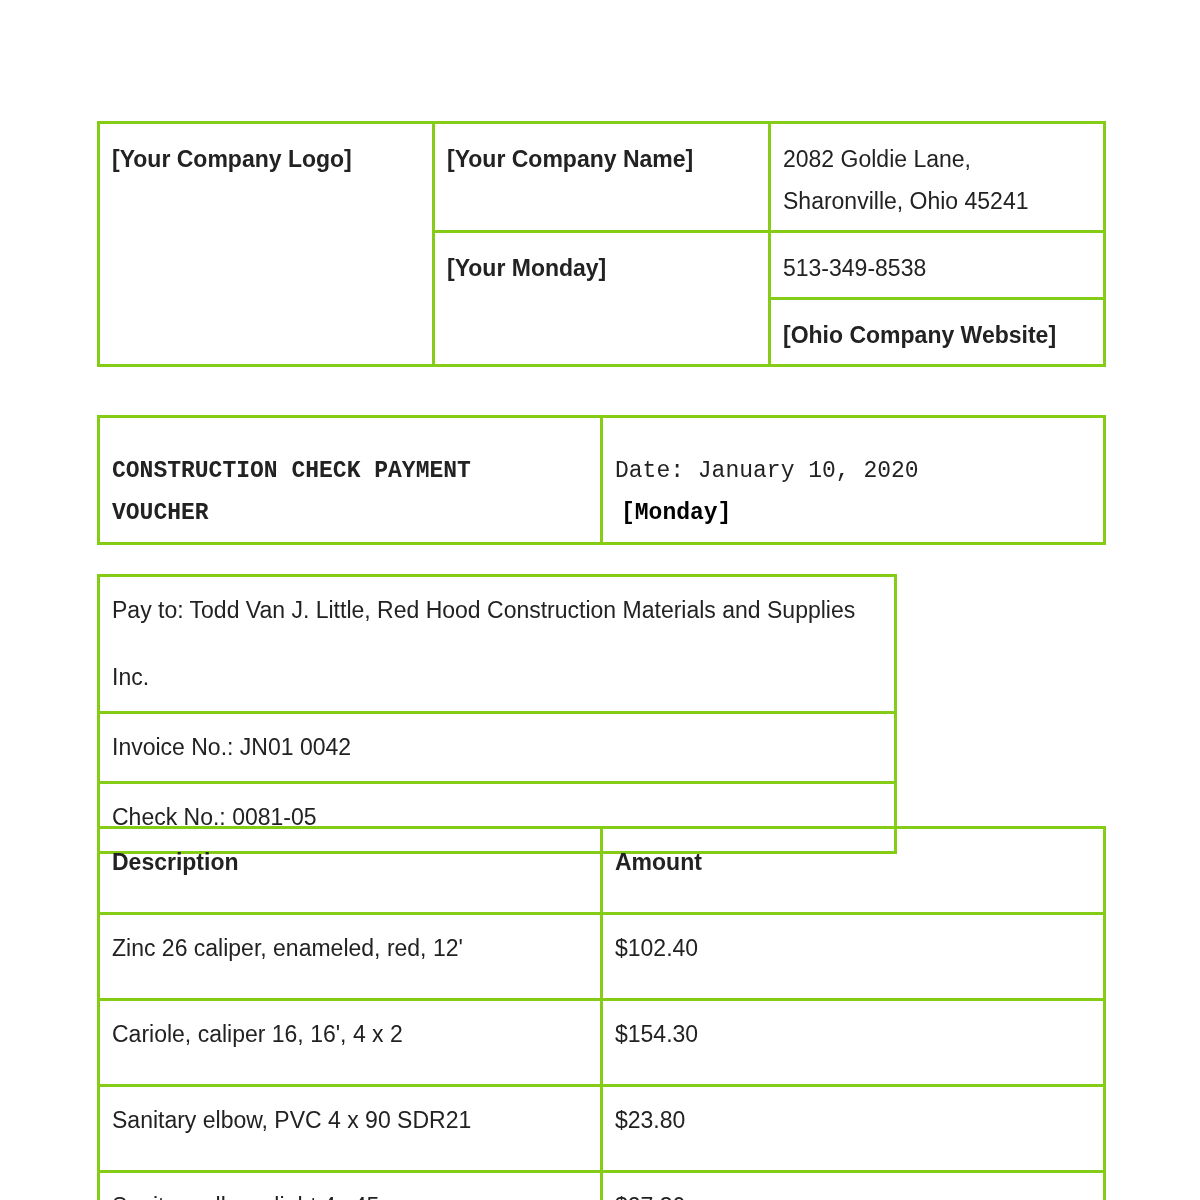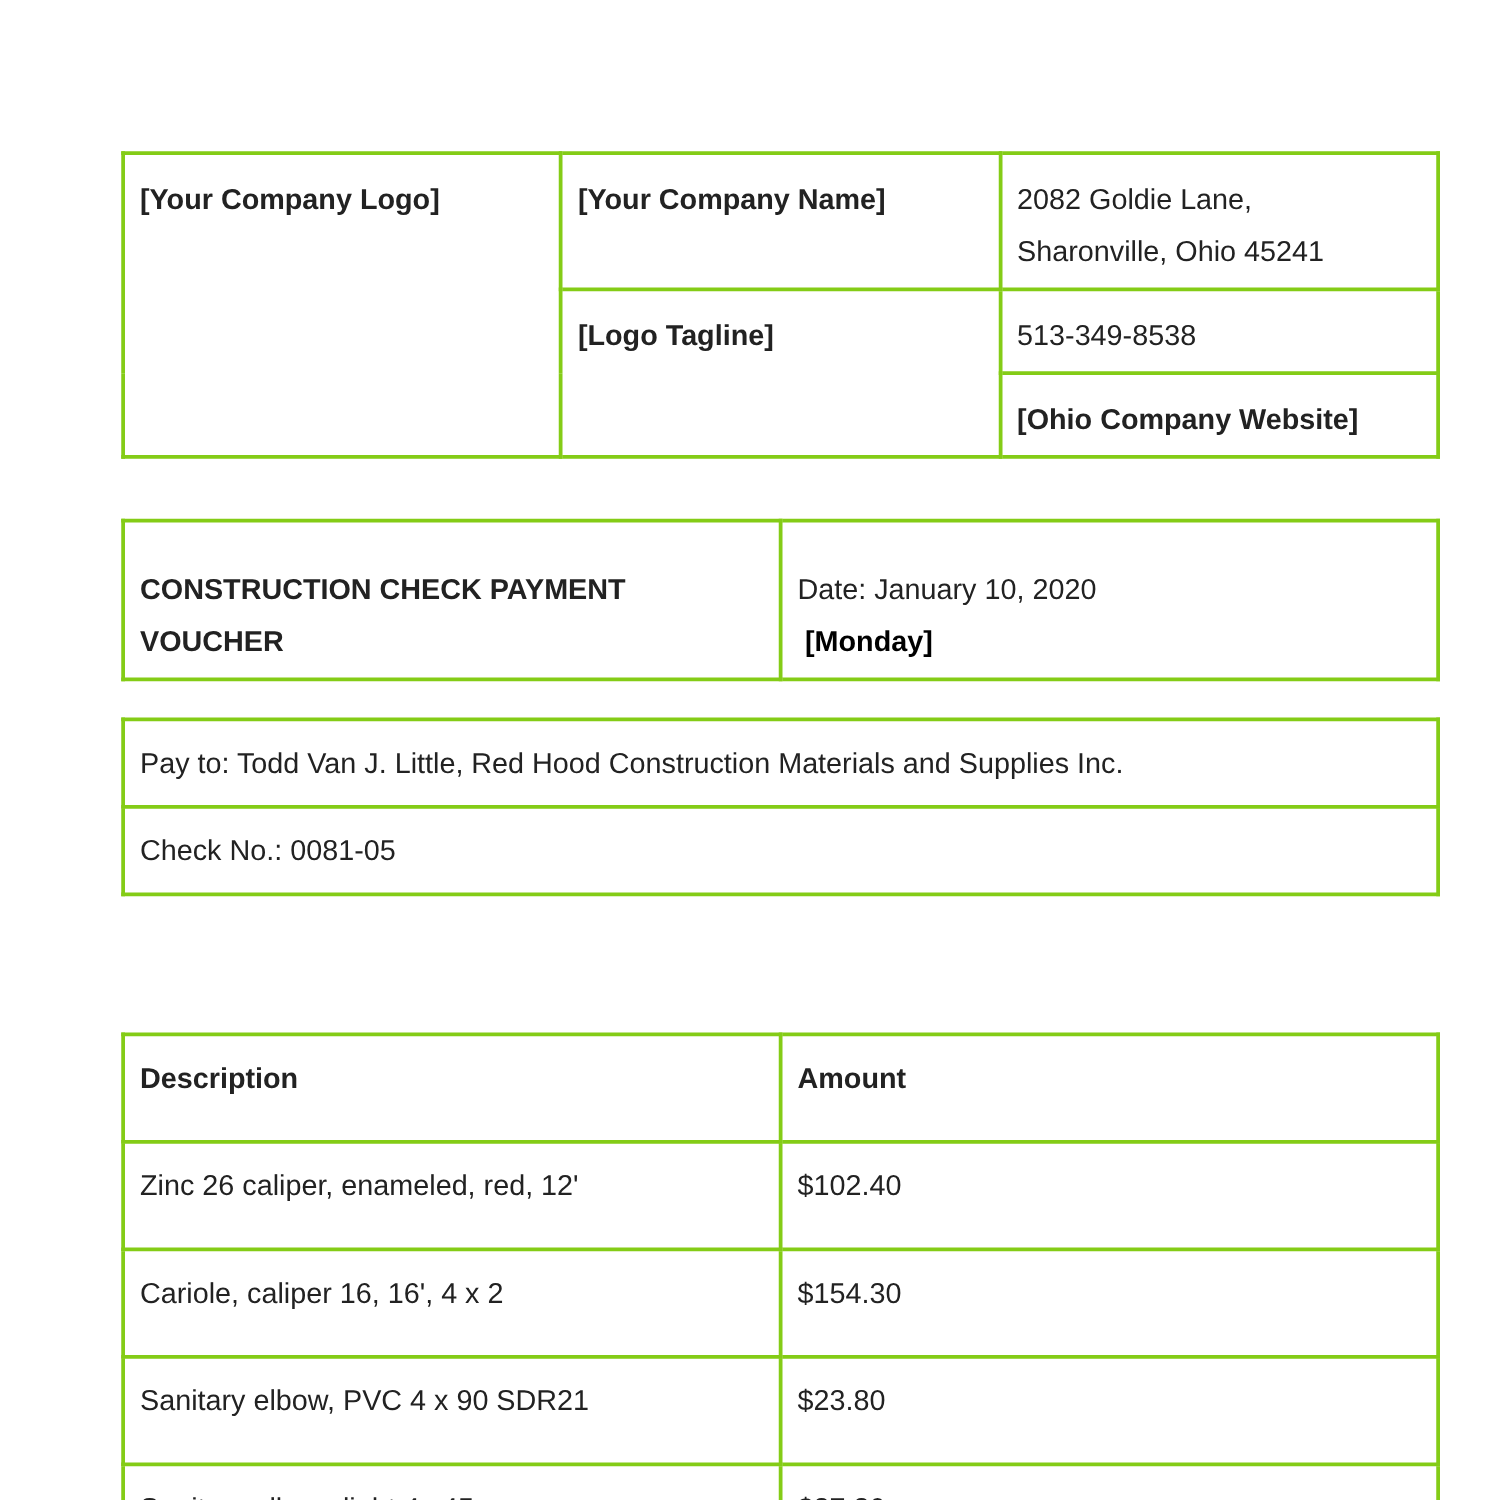--- a/index.html
+++ b/index.html
@@ -2,38 +2,38 @@
 <html><head>
 <meta charset="utf-8">
 <style>
   html, body { margin: 0; padding: 0; background: #ffffff; }
   body {
     width: 1200px; height: 1200px; overflow: hidden; position: relative;
     font-family: "Liberation Sans", "DejaVu Sans", sans-serif;
     color: #1f1f1f;
   }
   .tbl {
-    position: absolute; left: 97px; width: 1055px;
+    position: absolute; left: 97px; width: 800px;
     border-collapse: collapse; table-layout: fixed;
   }
   .tbl td {
     border: 3px solid #84cc16;
     padding: 0 12px;
     vertical-align: top;
     font-size: 23px;
     line-height: 42px;
     color: #222;
   }
   .bold { font-weight: bold; color: #000000; }
   
   #header-table { top: 121px; height: 244px; }
   #header-table td { padding-top: 14px; padding-bottom: 8px; }
   
   #title-table { top: 415px; }
-  #title-table td { padding-top: 32px; padding-bottom: 8px; }
+  #title-table td { padding-top: 32px; padding-bottom: 8px; font-family: Liberation Mono, monospace; }
   
   #info-table { top: 574px; }
   #info-table td { height: 67px; padding-top: 0; padding-bottom: 0; vertical-align: middle; line-height: 67px; }
   
   #items-table { top: 826px; }
   #items-table td { height: 67px; padding-top: 0; padding-bottom: 16px; vertical-align: middle; line-height: 67px; }
 </style>
 </head>
 <body>
 
@@ -46,21 +46,21 @@
   <tbody>
       <tr style="height:109px">
     <td rowspan="3" class="bold">[Your Company Logo]</td>
     <td class="bold">[Your Company Name]</td>
     <td>
       <div>2082 Goldie Lane,</div>
       <div>Sharonville, Ohio 45241</div>
     </td>
   </tr>
   <tr style="height:67px">
-    <td rowspan="2" class="bold">[Logo Tagline]</td>
+    <td rowspan="2" class="bold">[Your Monday]</td>
     <td>513-349-8538</td>
   </tr>
   <tr style="height:67px">
     <td class="bold">[Ohio Company Website]</td>
   </tr>
 </tbody>
   </table>
 
 <table class="tbl" id="title-table">
   <colgroup>
@@ -78,20 +78,23 @@
       <div class="bold" style="padding-left:6px">[Monday]</div>
     </td>
   </tr>
 </tbody>
   </table>
 
 <table class="tbl" id="info-table">
   <tbody>
       <tr>
         <td>Pay to: Todd Van J. Little, Red Hood Construction Materials and Supplies Inc.</td>
+      </tr>
+  <tr>
+        <td>Invoice No.: JN01 0042</td>
       </tr>
   <tr>
         <td>Check No.: 0081-05</td>
       </tr>
 </tbody>
   </table>
 
 <table class="tbl" id="items-table">
   <colgroup>
       <col style="width:503px">

